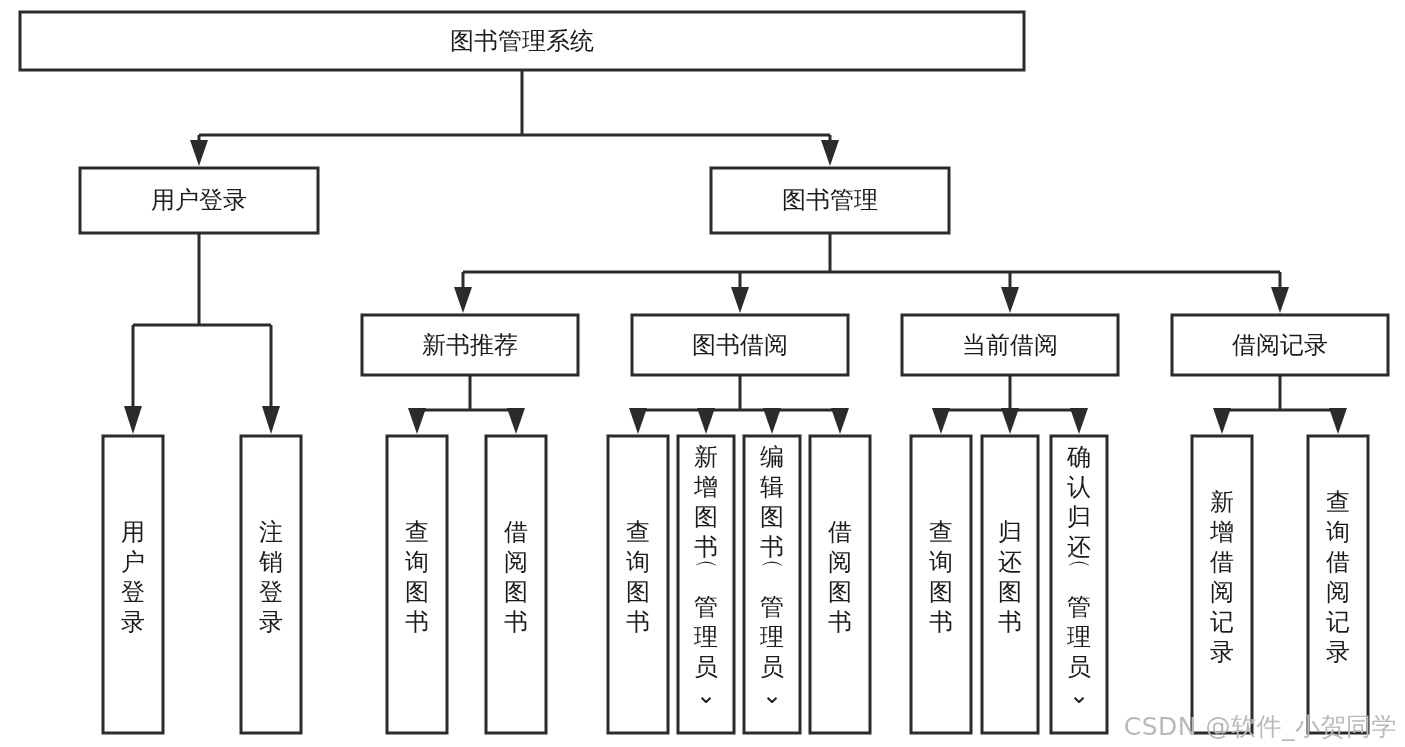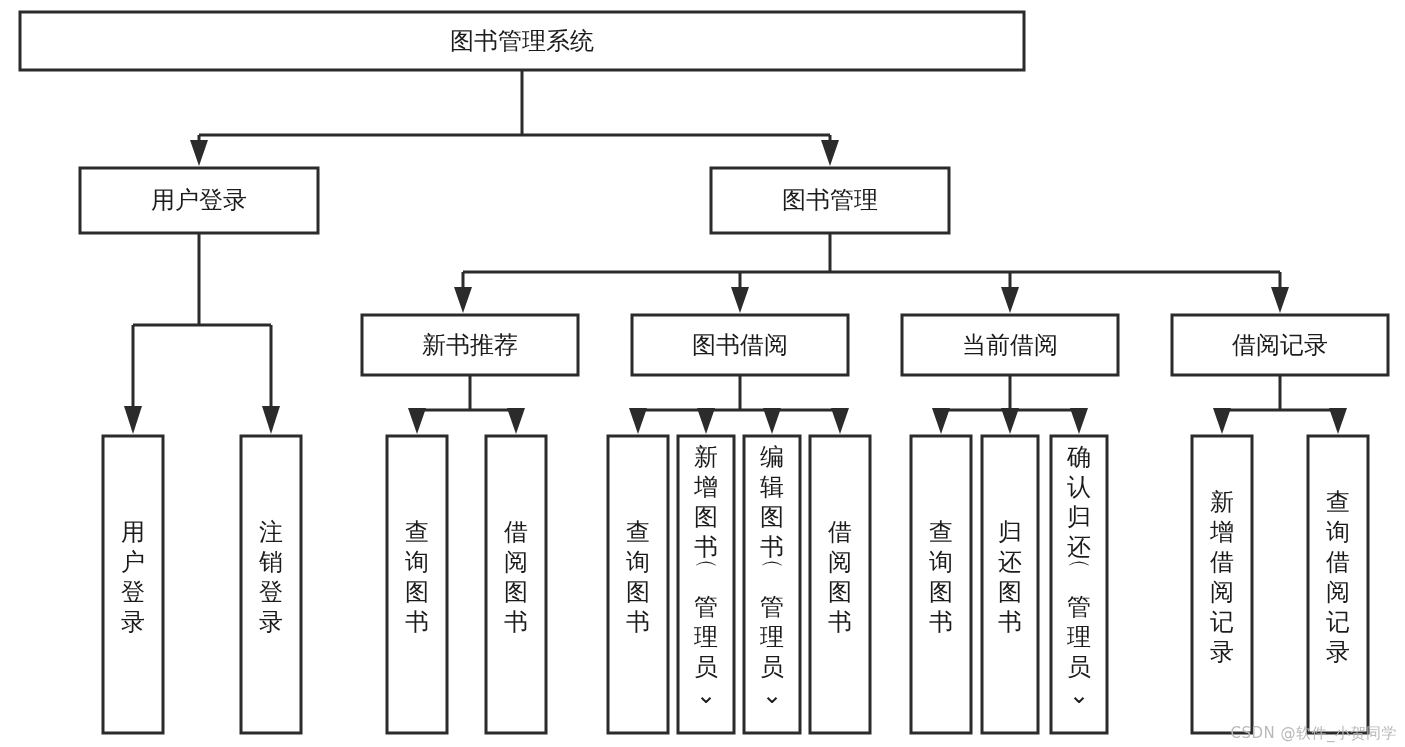--- a/index.html
+++ b/index.html
@@ -52,21 +52,21 @@
     font-family: "DejaVu Sans", "Liberation Sans", sans-serif;
     font-size: 24px;
     fill: #1b1b1b;
     text-anchor: middle;
   }
   .watermark-text {
     position: absolute;
     right: 8px;
     bottom: 4px;
     font-family: "DejaVu Sans", "Liberation Sans", sans-serif;
-    font-size: 15px;
+    font-size: 25px;
     color: #b9b9b9;
     white-space: nowrap;
     letter-spacing: 0.5px;
   }
 </style>
 </head>
 <body>
 
 <div id="diagram-root">
 

